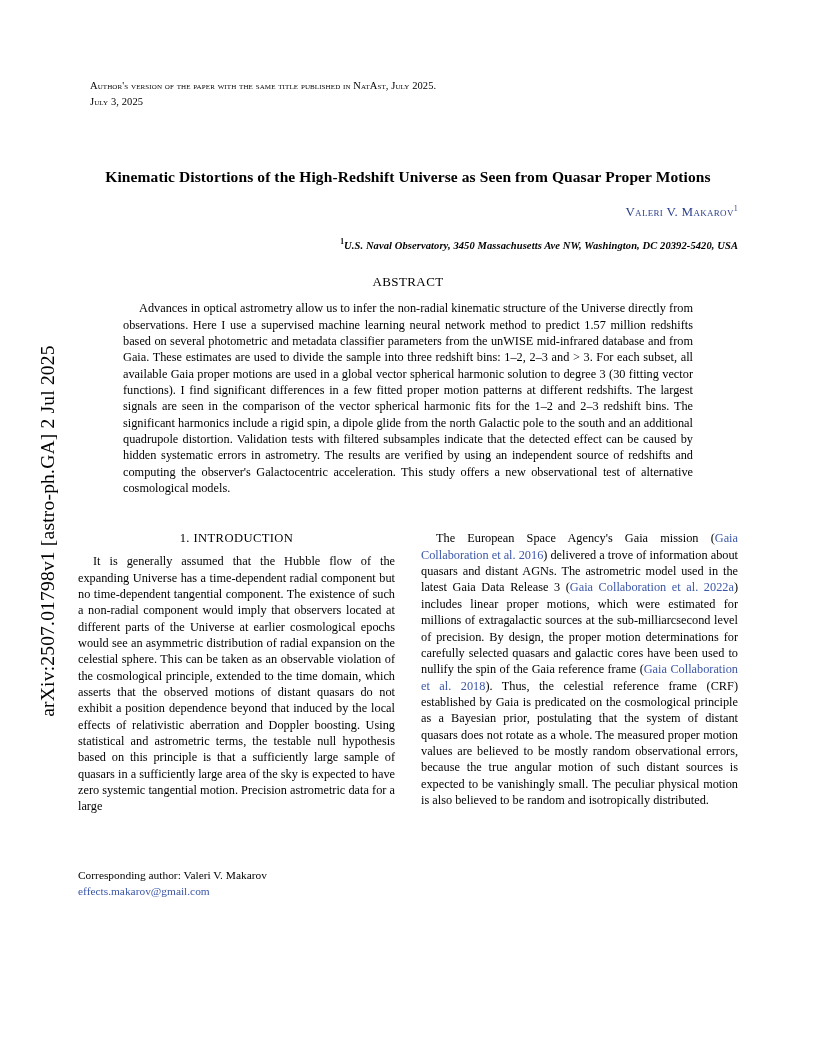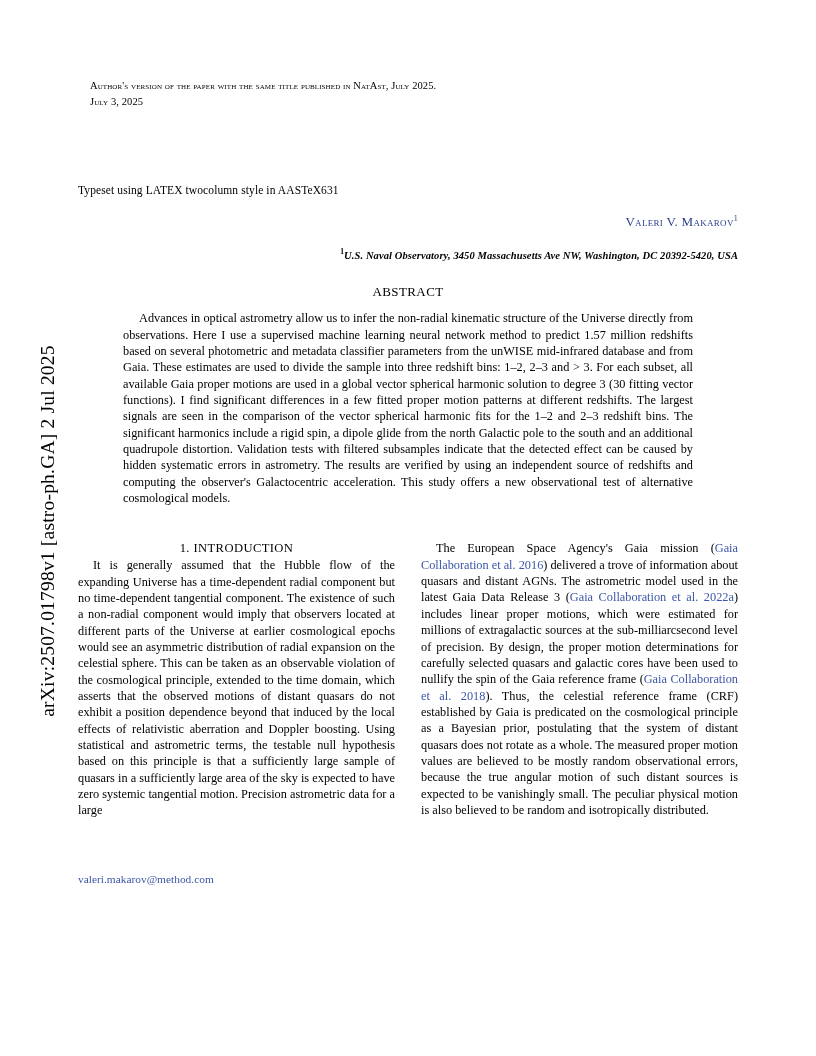--- a/index.html
+++ b/index.html
@@ -122,20 +122,21 @@
     width: 317px;
     font-size: 12.3px;
     line-height: 1.33;
     text-align: justify;
     hyphens: auto;
   }
   .section-head {
     text-align: center;
     font-size: 12.6px;
     letter-spacing: 0.4px;
+    margin-bottom: 6px;
   }
   .para {
     text-indent: 15px;
     margin: 0;
   }
   .para.first { text-indent: 15px; }
   a.cite, .cite {
     color: #3b56a8;
     text-decoration: none;
   }
@@ -154,45 +155,44 @@
 
   <div class="arxiv-stamp">arXiv:2507.01798v1  [astro-ph.GA]  2 Jul 2025</div>
 
   <div class="content">
 
     <div class="header-note">
       <span>Author's version of the paper with the same title published in NatAst, July 2025.</span>
       <span class="line2">July 3, 2025</span>
     </div>
 
-    <div class="typeset-note">
-      <span>Typeset using LATEX twocolumn style in AASTeX631</span>
-    </div>
-
+
+    <div class="title">Kinematic Distortions of the High-Redshift Universe as Seen from Quasar Proper Motions</div>
 
     <div class="author">
       <span>Valeri V. Makarov</span><sup>1</sup>
     </div>
 
     <div class="affiliation">
       <sup>1</sup><span>U.S. Naval Observatory, 3450 Massachusetts Ave NW, Washington, DC 20392-5420, USA</span>
     </div>
 
     <div class="abstract-head">ABSTRACT</div>
     <div class="abstract-body">Advances in optical astrometry allow us to infer the non-radial kinematic structure of the Universe directly from observations. Here I use a supervised machine learning neural network method to predict 1.57 million redshifts based on several photometric and metadata classifier parameters from the unWISE mid-infrared database and from Gaia. These estimates are used to divide the sample into three redshift bins: 1–2, 2–3 and &gt; 3. For each subset, all available Gaia proper motions are used in a global vector spherical harmonic solution to degree 3 (30 fitting vector functions). I find significant differences in a few fitted proper motion patterns at different redshifts. The largest signals are seen in the comparison of the vector spherical harmonic fits for the 1–2 and 2–3 redshift bins. The significant harmonics include a rigid spin, a dipole glide from the north Galactic pole to the south and an additional quadrupole distortion. Validation tests with filtered subsamples indicate that the detected effect can be caused by hidden systematic errors in astrometry. The results are verified by using an independent source of redshifts and computing the observer's Galactocentric acceleration. This study offers a new observational test of alternative cosmological models.</div>
 
     <div class="columns">
 
       <div class="col">
         <div class="section-head">1. INTRODUCTION</div>
         <p class="para first">It is generally assumed that the Hubble flow of the expanding Universe has a time-dependent radial component but no time-dependent tangential component. The existence of such a non-radial component would imply that observers located at different parts of the Universe at earlier cosmological epochs would see an asymmetric distribution of radial expansion on the celestial sphere. This can be taken as an observable violation of the cosmological principle, extended to the time domain, which asserts that the observed motions of distant quasars do not exhibit a position dependence beyond that induced by the local effects of relativistic aberration and Doppler boosting. Using statistical and astrometric terms, the testable null hypothesis based on this principle is that a sufficiently large sample of quasars in a sufficiently large area of the sky is expected to have zero systemic tangential motion. Precision astrometric data for a large</p>
 
         <div class="corresponding">
 
-          <div class="corr-email">valeri.makarov@method.com</div>
+          <div>Corresponding author: Valeri V. Makarov</div>
+          <div class="corr-email">effects.makarov@gmail.com</div>
         </div>
       </div>
 
       <div class="col">
         <p class="para"><span>The European Space Agency's Gaia mission (</span><span class="cite">Gaia Collaboration et al. 2016</span><span>) delivered a trove of information about quasars and distant AGNs. The astrometric model used in the latest Gaia Data Release 3 (</span><span class="cite">Gaia Collaboration et al. 2022a</span><span>) includes linear proper motions, which were estimated for millions of extragalactic sources at the sub-milliarcsecond level of precision. By design, the proper motion determinations for carefully selected quasars and galactic cores have been used to nullify the spin of the Gaia reference frame (</span><span class="cite">Gaia Collaboration et al. 2018</span><span>). Thus, the celestial reference frame (CRF) established by Gaia is predicated on the cosmological principle as a Bayesian prior, postulating that the system of distant quasars does not rotate as a whole. The measured proper motion values are believed to be mostly random observational errors, because the true angular motion of such distant sources is expected to be vanishingly small. The peculiar physical motion is also believed to be random and isotropically distributed.</span></p>
       </div>
 
     </div>
   </div>
 </div>

